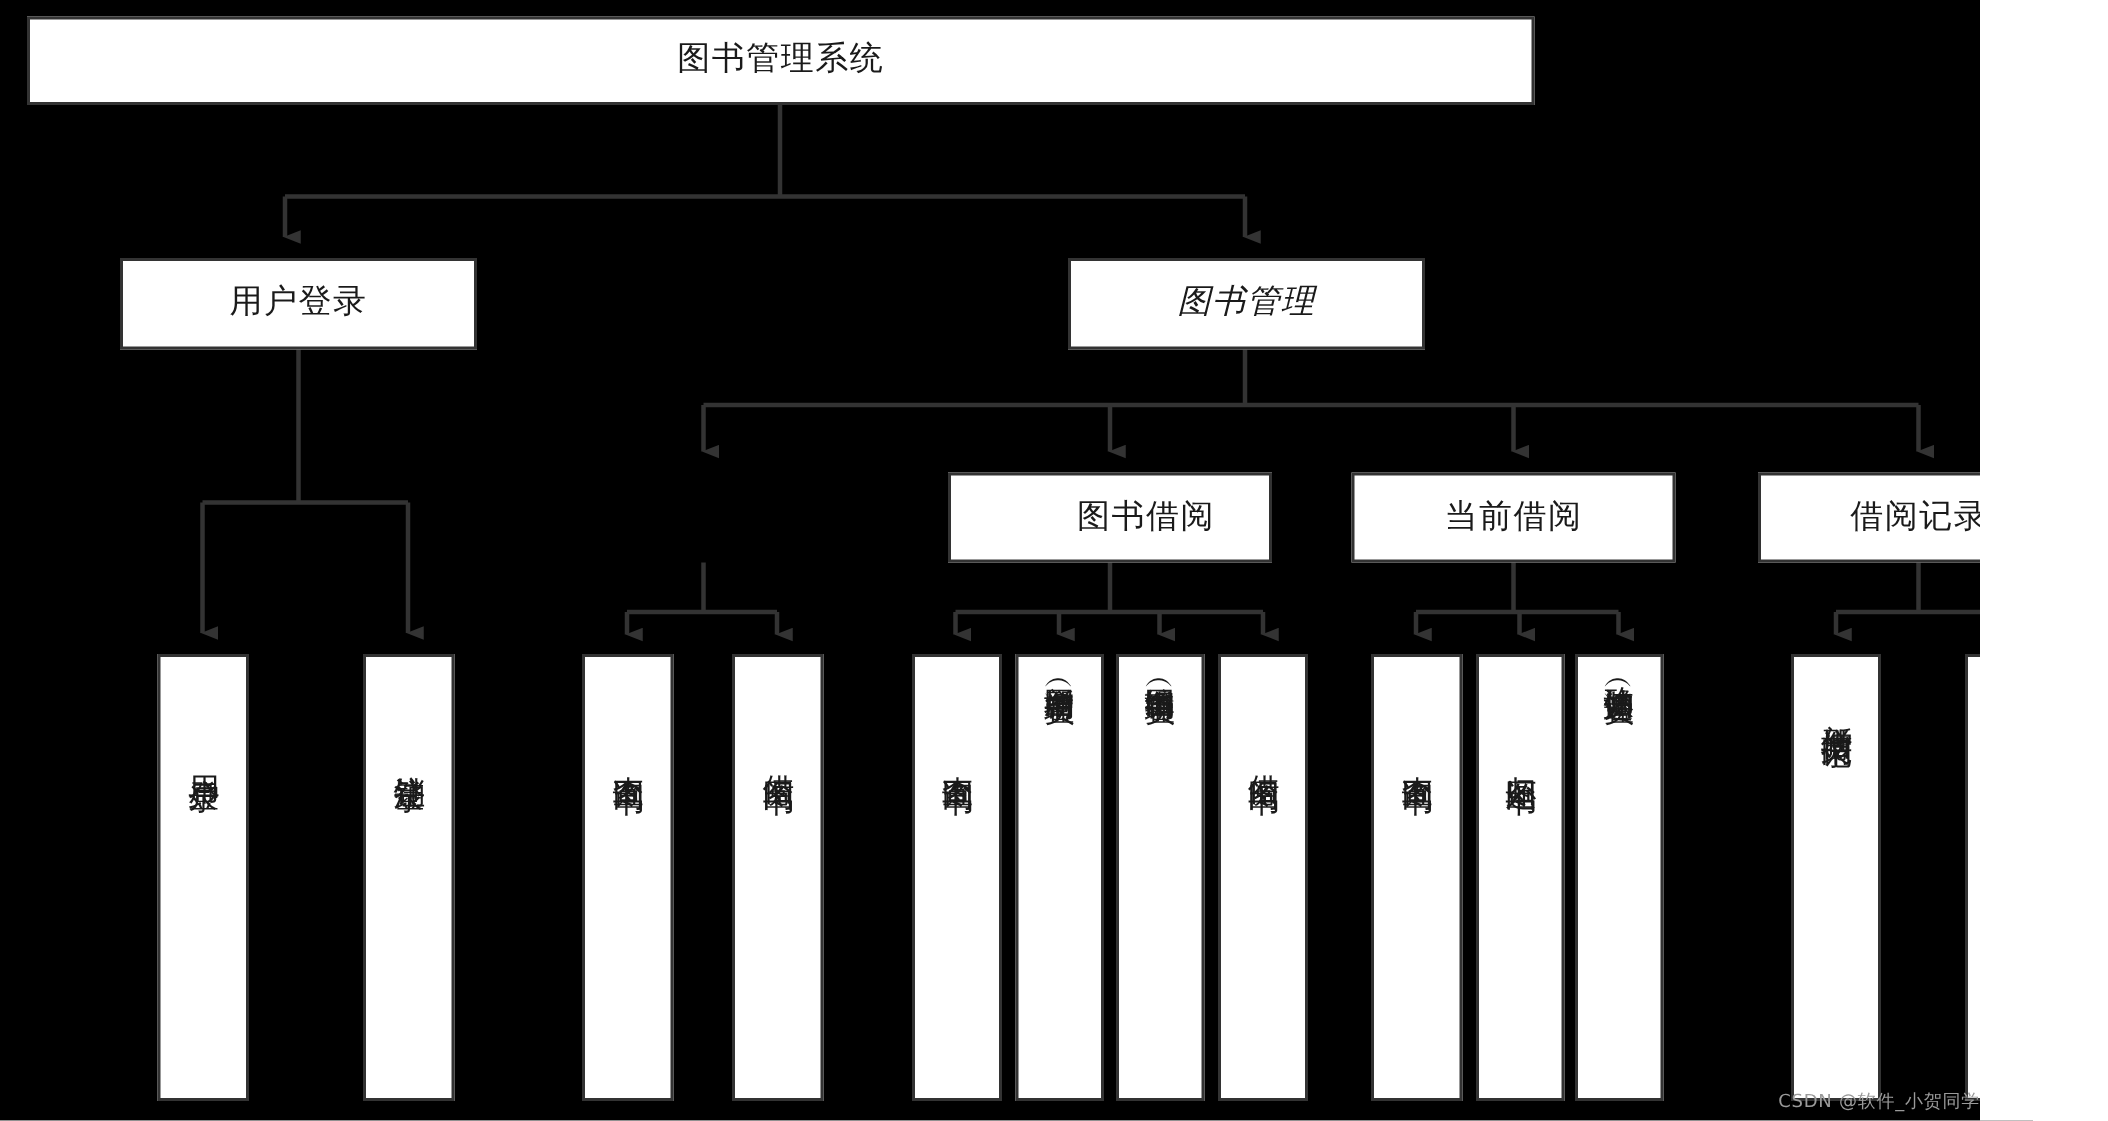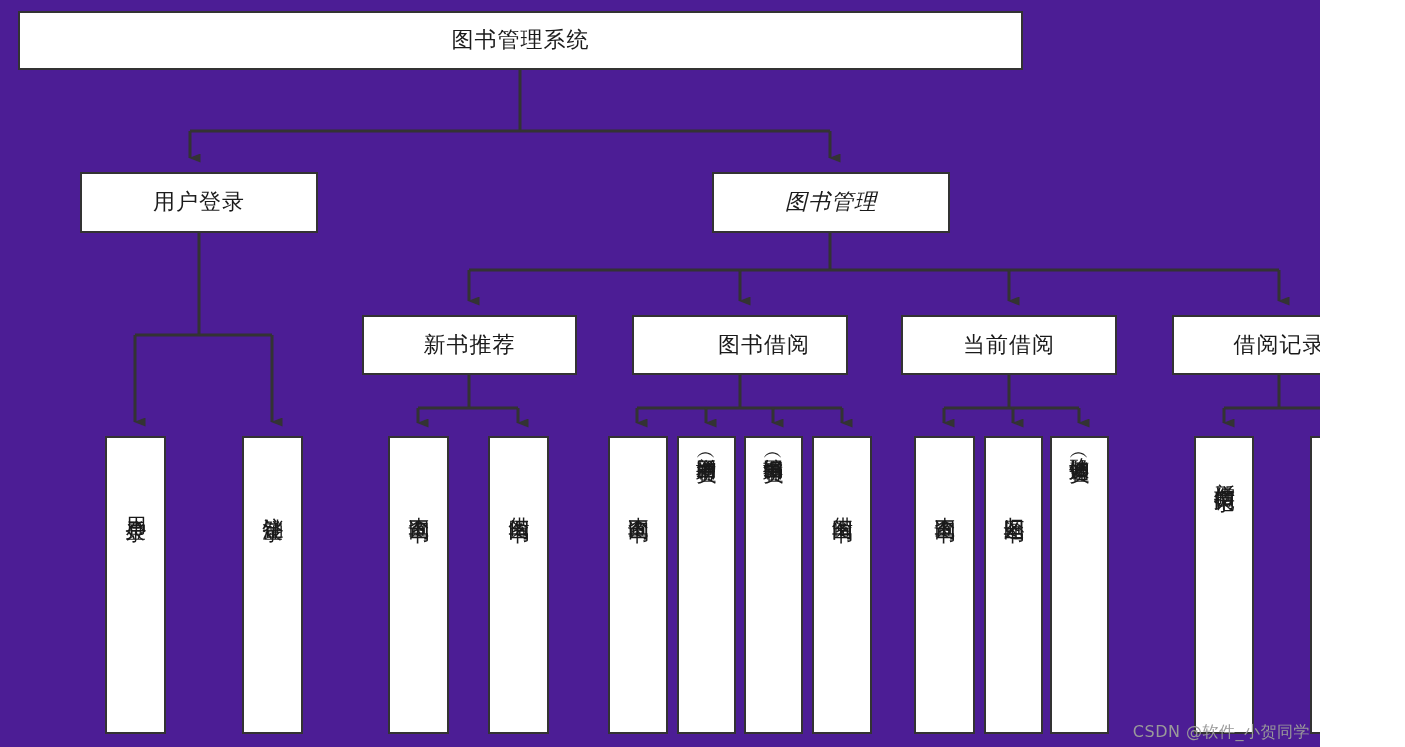--- a/index.html
+++ b/index.html
@@ -8,21 +8,21 @@
     padding: 0;
     background: #ffffff;
   }
   body {
     font-family: "DejaVu Sans", "Liberation Sans", sans-serif;
   }
   #diagram-root {
     position: relative;
     width: 1320px;
     height: 747px;
-    background: #4c1d95;
+    background: #000000;
     overflow: hidden;
   }
   #diagram-svg {
     position: absolute;
     left: 0;
     top: 0;
     width: 1405px;
     height: 747px;
   }
   .node {
@@ -54,23 +54,23 @@
     letter-spacing: 2px;
     white-space: nowrap;
   }
   .node.vert.tall .node-label {
     font-size: 20px;
     letter-spacing: 1px;
     line-height: 1.22;
   }
   .watermark {
     position: absolute;
-    right: 10px;
+    right: 0;
     bottom: 4px;
-    font-size: 16px;
+    font-size: 12px;
     color: #9a9a9a;
     white-space: nowrap;
     letter-spacing: 0.5px;
   }
 </style>
 </head>
 <body>
 
 <div id="diagram-root">
 
@@ -133,23 +133,20 @@
   </div>
 
   <div class="node horiz" style="left:80px; top:172px; width:238px; height:61px;">
     <span class="node-label">用户登录</span>
   </div>
 
   <div class="node horiz" style="left:712px; top:172px; width:238px; height:61px;font-style:italic;">
     <span class="node-label">图书管理</span>
   </div>
 
-  <div class="node horiz" style="left:362px; top:315px; width:215px; height:60px;">
-    <span class="node-label">新书推荐</span>
-  </div>
 
   <div class="node horiz" style="left:632px; top:315px; width:216px; height:60px;padding-left:48px;">
     <span class="node-label">图书借阅</span>
   </div>
 
   <div class="node horiz" style="left:1172px; top:315px; width:215px; height:60px;">
     <span class="node-label">借阅记录</span>
   </div>
 
   <div class="node horiz" style="left:901px; top:315px; width:216px; height:60px;">

